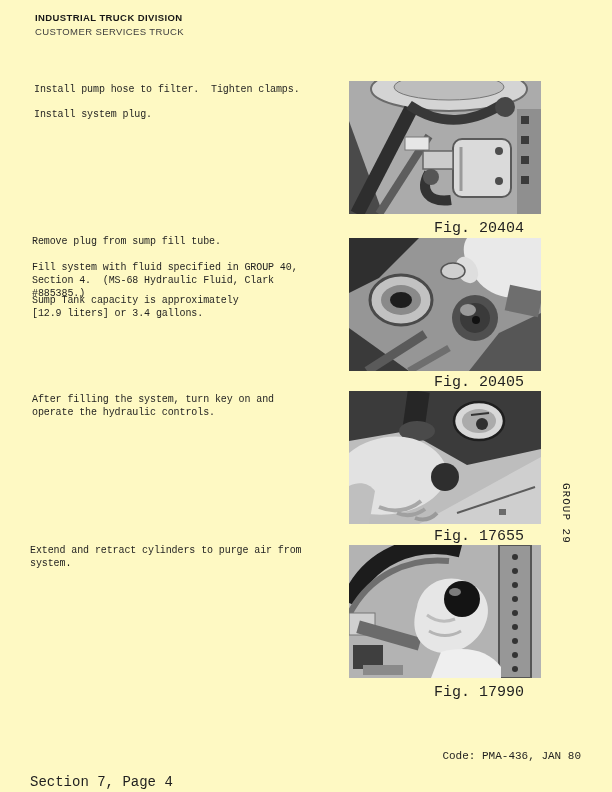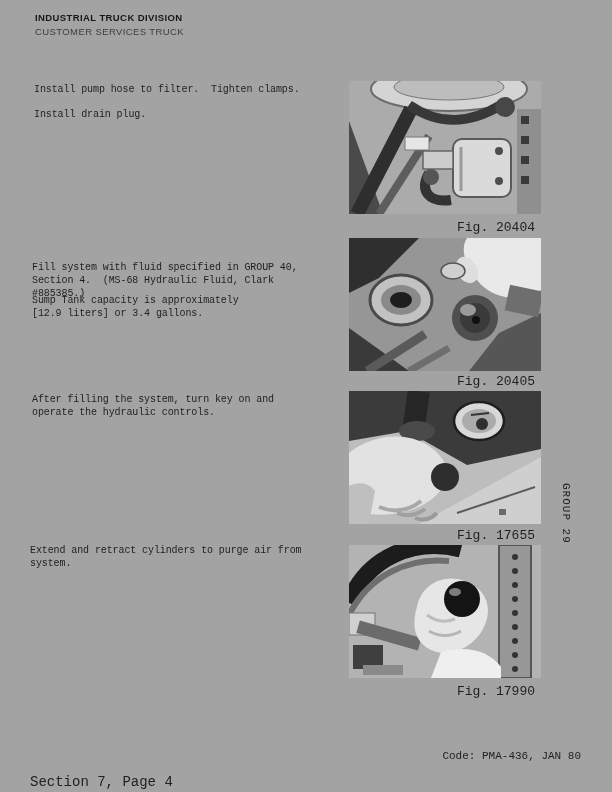--- a/index.html
+++ b/index.html
@@ -1,19 +1,19 @@
 <!DOCTYPE html>
 <html><head>
 <meta charset="utf-8">
 <style>
   html,body{margin:0;padding:0;background:#e8e8e8;}
   .page{
     position:relative;
     width:612px;height:792px;
-    background:#a3a3a3;
+    background:#fef9c3;
     overflow:hidden;
     font-family:"Liberation Mono","DejaVu Sans Mono",monospace;
     color:#1c1c1c;
   }
   .abs{position:absolute;}
   
   .hdr1{
     left:35px;top:12px;
     font-family:"Liberation Sans","DejaVu Sans",sans-serif;
     font-weight:bold;font-size:9.5px;letter-spacing:.4px;color:#171717;
@@ -42,22 +42,22 @@
     left:349px;width:192px;height:133px;
     background:#9a9a9a;
     box-shadow:0 0 0 1px #7d7d7d inset;
   }
   .photo svg{display:block;width:100%;height:100%;}
   .f1{top:81px;}
   .f2{top:238px;}
   .f3{top:391px;}
   .f4{top:545px;}
   .cap{
-    left:343px;width:192px;
-    font-size:13px;text-align:right;color:#1f1f1f;
+    left:332px;width:192px;
+    font-size:15px;text-align:right;color:#1f1f1f;
     padding-right:1px;
   }
   .c1{top:220px;}
   .c2{top:374px;}
   .c3{top:528px;}
   .c4{top:684px;}
   
   .side{
     left:560px;top:483px;height:80px;
     writing-mode:vertical-rl;
@@ -70,21 +70,22 @@
 </style>
 </head>
 <body>
 
 <div class="page">
 
   <div class="abs hdr1">INDUSTRIAL TRUCK DIVISION</div>
   <div class="abs hdr2">CUSTOMER SERVICES TRUCK</div>
 
   <div class="abs tw p1">Install pump hose to filter.  Tighten clamps.</div>
-  <div class="abs tw p2">Install drain plug.</div>
+  <div class="abs tw p2">Install system plug.</div>
+  <div class="abs tw p3">Remove plug from sump fill tube.</div>
   <div class="abs tw p4">Fill system with fluid specified in GROUP 40,
 Section 4.  (MS-68 Hydraulic Fluid, Clark
 #885385.)</div>
   <div class="abs tw p5">Sump Tank capacity is approximately
 [12.9 liters] or 3.4 gallons.</div>
   <div class="abs tw p7">Extend and retract cylinders to purge air from
 system.</div>
   <div class="abs tw p6">After filling the system, turn key on and
 operate the hydraulic controls.</div>
 

